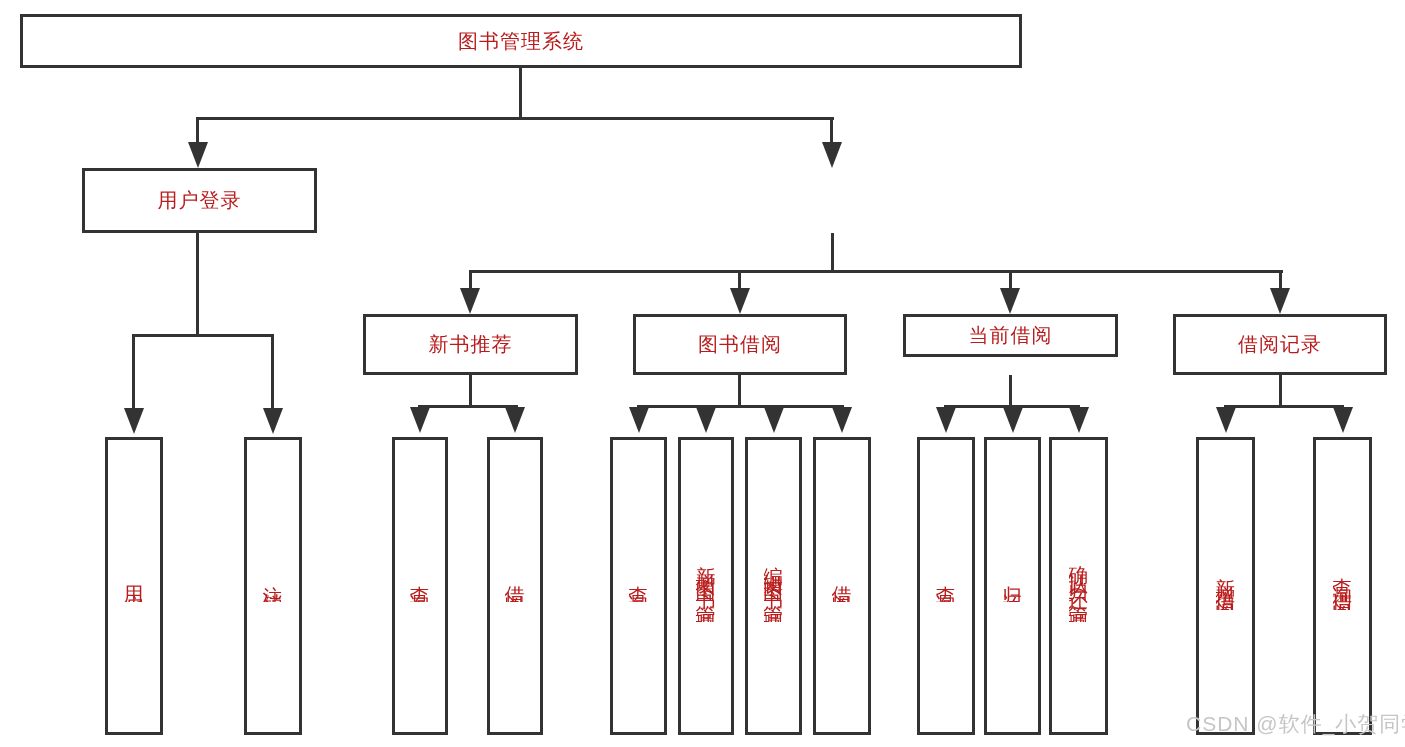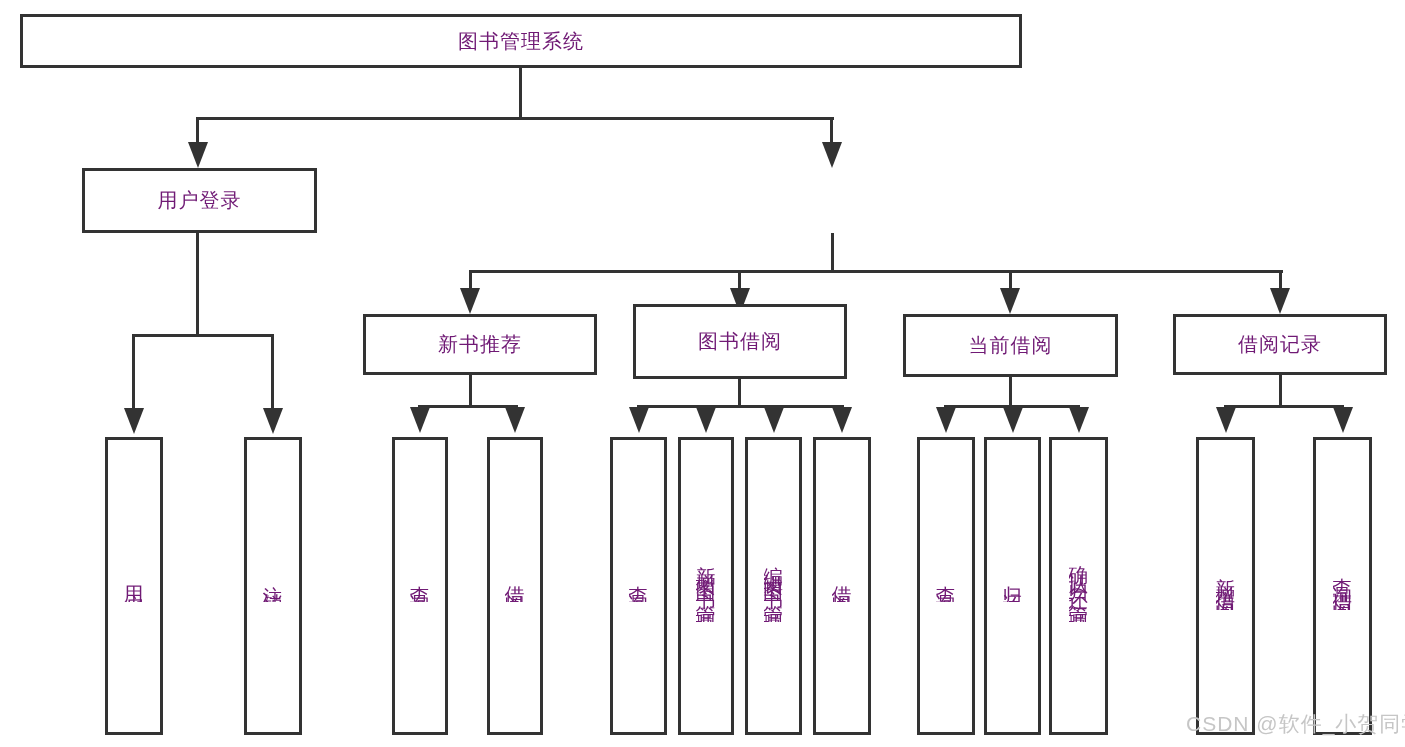--- a/index.html
+++ b/index.html
@@ -13,21 +13,21 @@
     width: 1405px;
     height: 747px;
     background: #ffffff;
     overflow: hidden;
   }
   .box {
     position: absolute;
     box-sizing: border-box;
     border: 3px solid #333333;
     background: #ffffff;
-    color: #701a75;
+    color: #b91c1c;
     display: flex;
     align-items: center;
     justify-content: center;
     z-index: 2;
   }
   .hbox {
     font-size: 20px;
     letter-spacing: 1px;
     white-space: nowrap;
   }
@@ -96,27 +96,27 @@
   <div class="line" style="left:469px; top:270px; width:814px; height:3px;"></div>
   <div class="line" style="left:469px; top:270px; width:3px; height:22px;"></div>
   <div class="arrow" style="left:460px; top:288px;"></div>
   <div class="line" style="left:738px; top:270px; width:3px; height:22px;"></div>
   <div class="arrow" style="left:730px; top:288px;"></div>
   <div class="line" style="left:1009px; top:270px; width:3px; height:22px;"></div>
   <div class="arrow" style="left:1000px; top:288px;"></div>
   <div class="line" style="left:1279px; top:270px; width:3px; height:22px;"></div>
   <div class="arrow" style="left:1270px; top:288px;"></div>
 
-  <div class="box hbox" style="left:363px; top:314px; width:234px; height:61px;">
+  <div class="box hbox" style="left:363px; top:314px; width:215px; height:61px;">
     <span>新书推荐</span>
   </div>
-  <div class="box hbox" style="left:633px; top:304px; width:214px; height:75px;">
+  <div class="box hbox" style="left:633px; top:314px; width:214px; height:61px;">
     <span>图书借阅</span>
   </div>
-  <div class="box hbox" style="left:903px; top:314px; width:215px; height:63px;">
+  <div class="box hbox" style="left:903px; top:314px; width:215px; height:43px;">
     <span>当前借阅</span>
   </div>
   <div class="box hbox" style="left:1173px; top:314px; width:214px; height:61px;">
     <span>借阅记录</span>
   </div>
 
   <div class="line" style="left:469px; top:375px; width:3px; height:33px;"></div>
   <div class="line" style="left:418px; top:405px; width:100px; height:3px;"></div>
   <div class="arrow" style="left:410px; top:407px;"></div>
   <div class="arrow" style="left:505px; top:407px;"></div>

